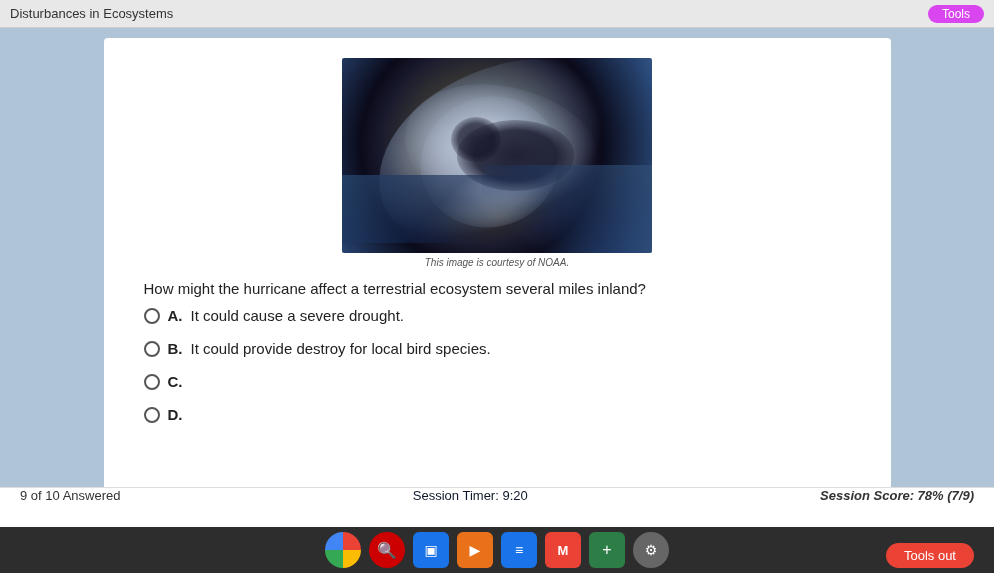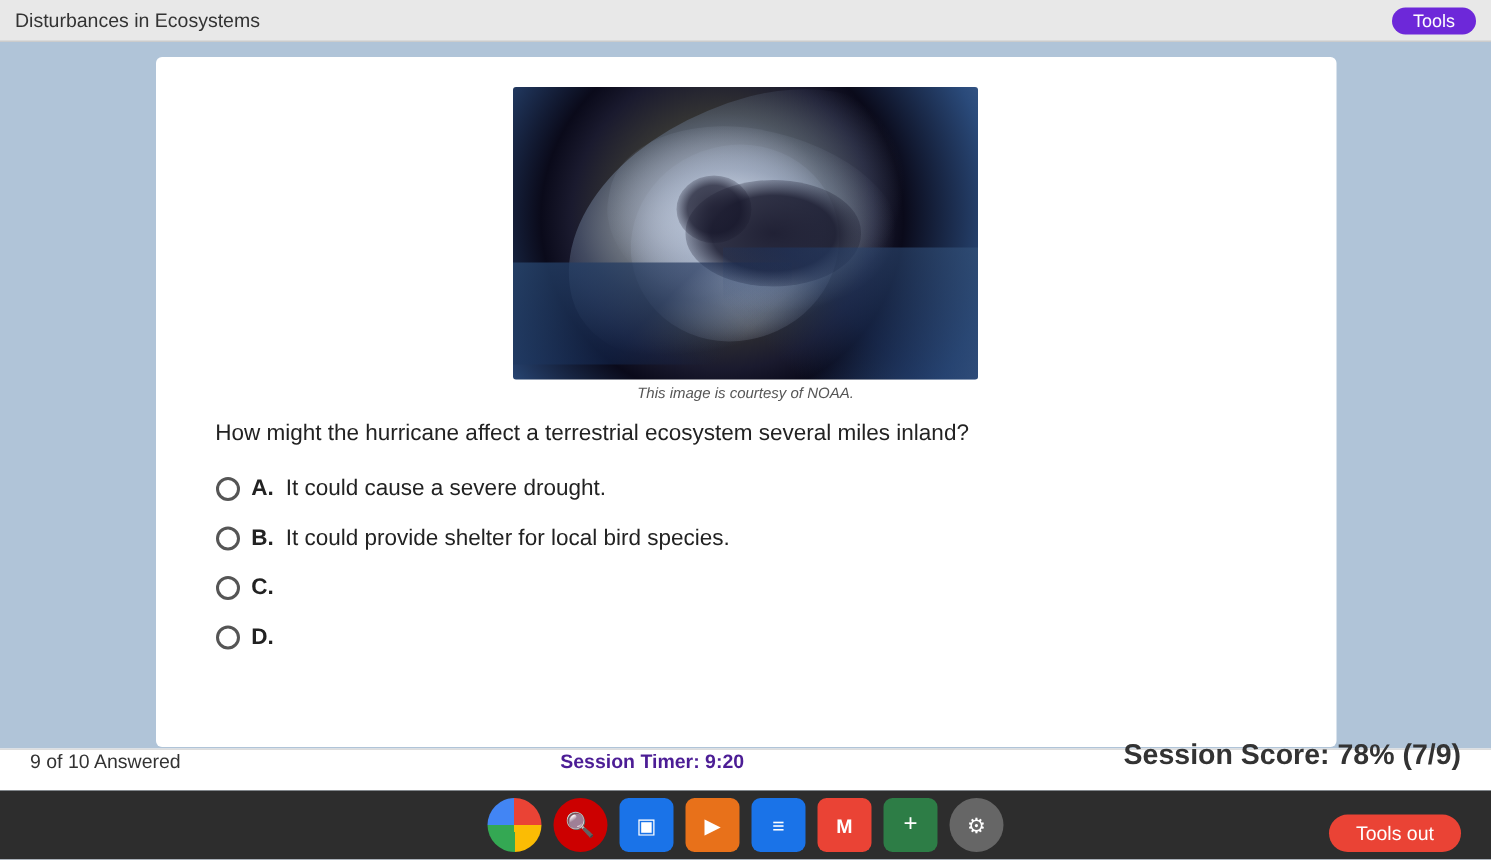--- a/index.html
+++ b/index.html
@@ -23,21 +23,21 @@
       padding: 0 10px;
       border-bottom: 1px solid #ccc;
       gap: 32px;
     }
     .top-bar-title {
       font-size: 13px;
       color: #333;
       font-weight: normal;
     }
     .tools-button {
-      background: #6d28d9;
+      background: #d946ef;
       color: white;
       border: none;
       border-radius: 12px;
       padding: 2px 14px;
       font-size: 12px;
       cursor: pointer;
     }
 
     
     .main-content {
@@ -89,21 +89,21 @@
       font-size: 10px;
       color: #555;
       margin-top: 4px;
       font-style: italic;
     }
 
     
     .question-text {
       font-size: 15px;
       color: #222;
-      margin-bottom: 18px;
+      margin-bottom: 8px;
       line-height: 1.4;
     }
 
     
     .answer-option {
       display: flex;
       align-items: flex-start;
       margin-bottom: 16px;
       cursor: pointer;
     }
@@ -127,41 +127,42 @@
       font-size: 15px;
       color: #222;
     }
 
     
     .footer-bar {
       position: absolute;
       bottom: 46px;
       left: 0;
       width: 100%;
-      height: 28px;
+      height: 40px;
       background: white;
       border-top: 1px solid #ddd;
       display: flex;
-      align-items: flex-end;
+      align-items: flex-start;
       justify-content: space-between;
-      padding: 12px 20px;
+      padding: 0 20px;
     }
     .footer-left {
       font-size: 13px;
       color: #333;
     }
     .footer-center {
       font-size: 13px;
-      color: #4c1d95;
-      font-weight: bold;
+      color: #0f172a;
+      font-weight: normal;
     }
     .footer-right {
-      font-size: 19px;
+      font-size: 13px;
       color: #333;
       font-weight: bold;
+      font-style: italic;
     }
 
     
     .taskbar {
       position: absolute;
       bottom: 0;
       left: 0;
       width: 100%;
       height: 46px;
       background: #2d2d2d;
@@ -223,21 +224,21 @@
 
     <div class="answer-option">
       <div class="radio-circle"></div>
       <span class="option-label">A.</span>
       <span class="option-text">It could cause a severe drought.</span>
     </div>
 
     <div class="answer-option">
       <div class="radio-circle"></div>
       <span class="option-label">B.</span>
-      <span class="option-text">It could provide shelter for local bird species.</span>
+      <span class="option-text">It could provide destroy for local bird species.</span>
     </div>
 
     <div class="answer-option">
       <div class="radio-circle"></div>
       <span class="option-label">C.</span>
     </div>
 
     <div class="answer-option">
       <div class="radio-circle"></div>
       <span class="option-label">D.</span>

